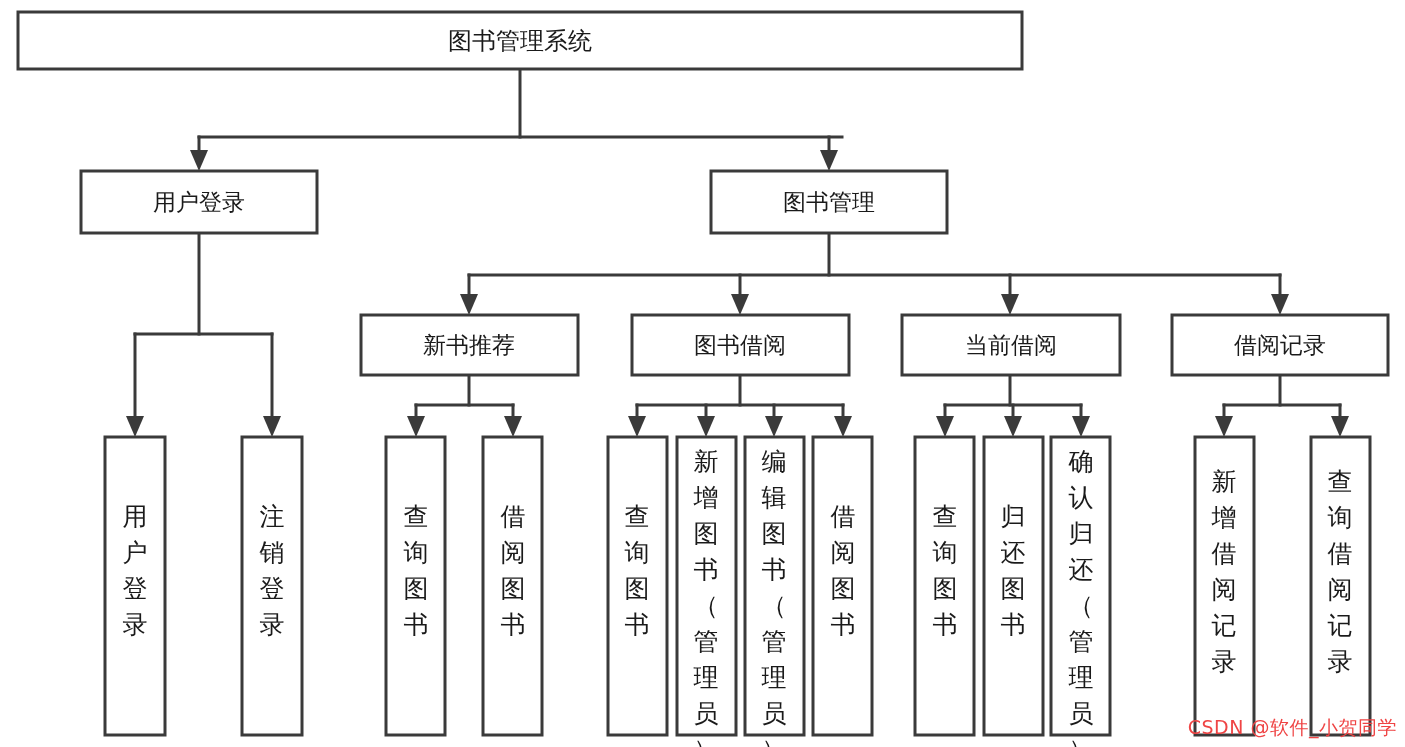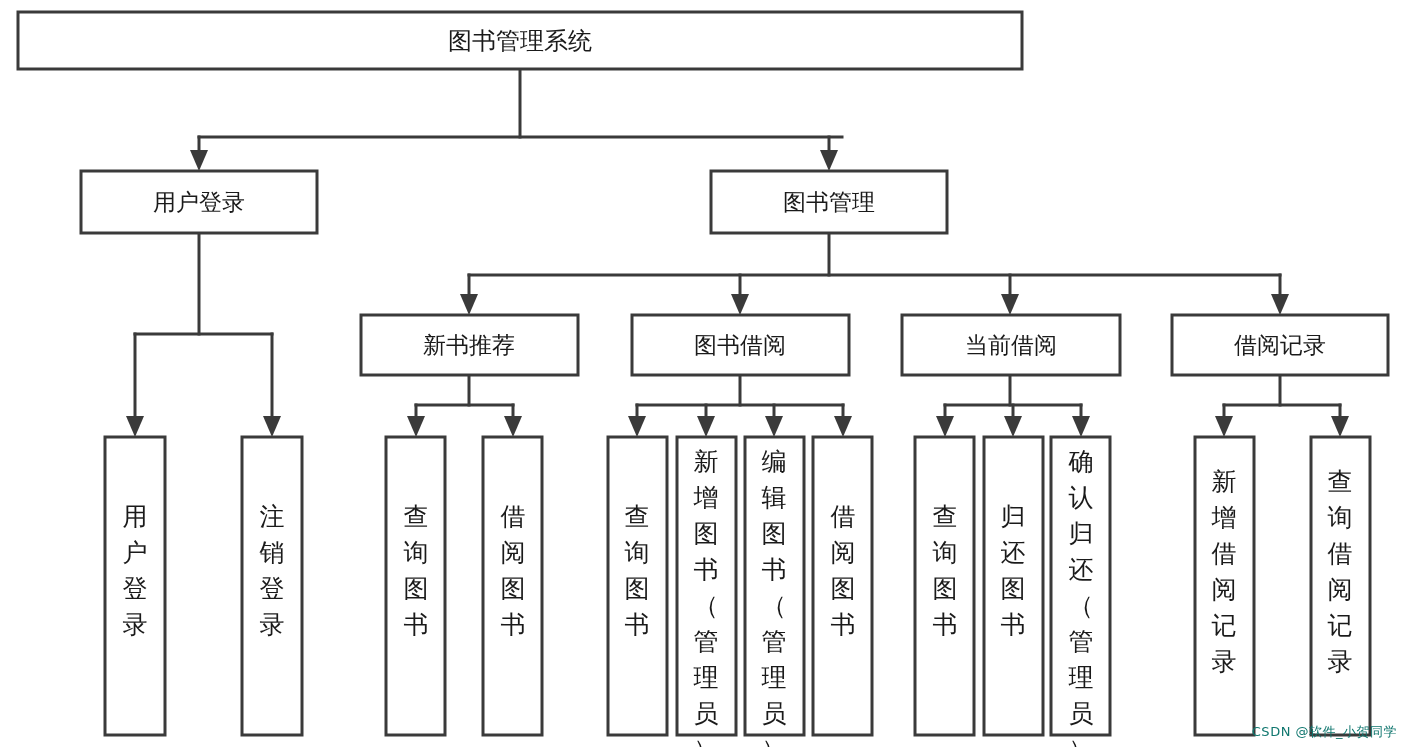--- a/index.html
+++ b/index.html
@@ -48,22 +48,22 @@
   }
   .arrow-head {
     fill: #3a3a3a;
     stroke: none;
   }
   .watermark {
     position: absolute;
     right: 8px;
     bottom: 6px;
     font-family: "DejaVu Sans", "Liberation Sans", sans-serif;
-    font-size: 13px;
-    color: #0f766e;
+    font-size: 19px;
+    color: #ef4444;
     letter-spacing: 0.5px;
     white-space: nowrap;
     pointer-events: none;
     margin-top: 42px;
   }
 </style>
 </head>
 <body>
 
 <svg id="diagram" viewBox="0 0 1405 747" xmlns="http://www.w3.org/2000/svg">

